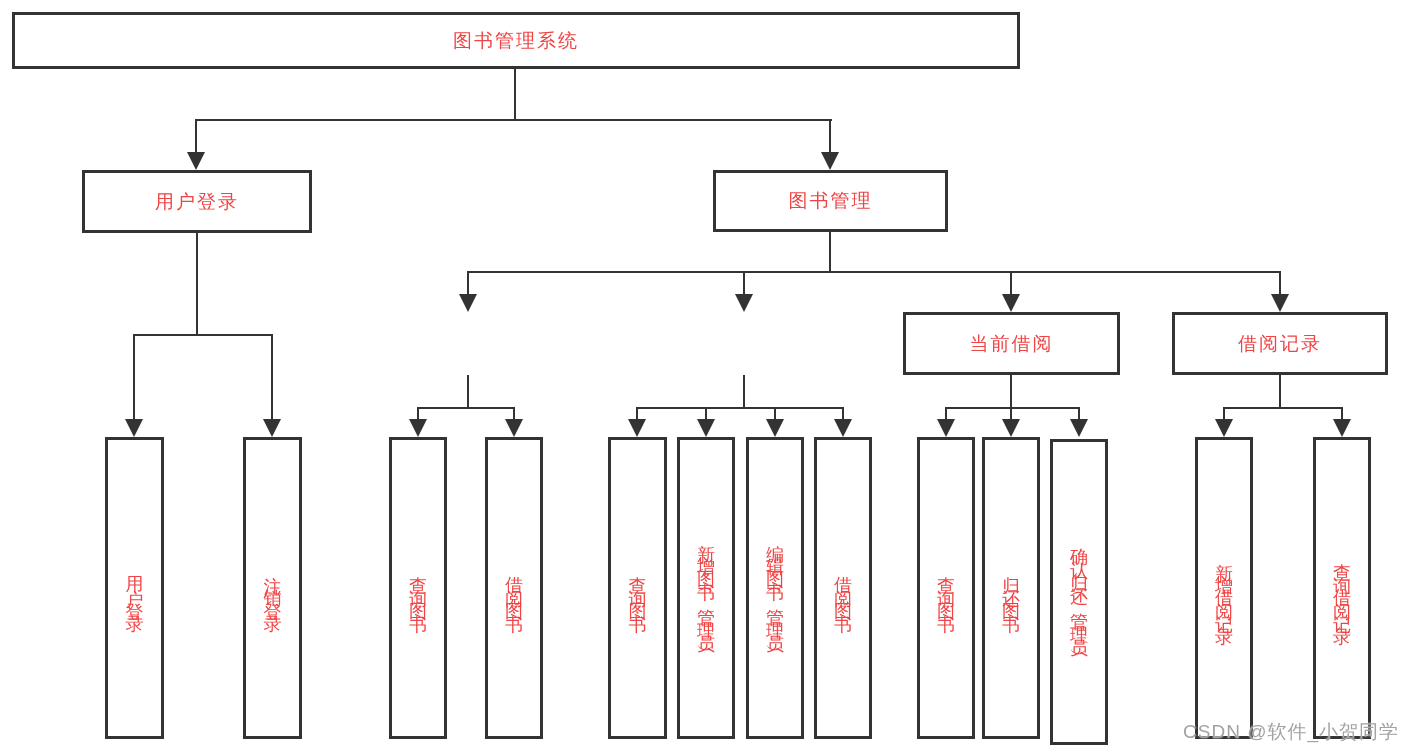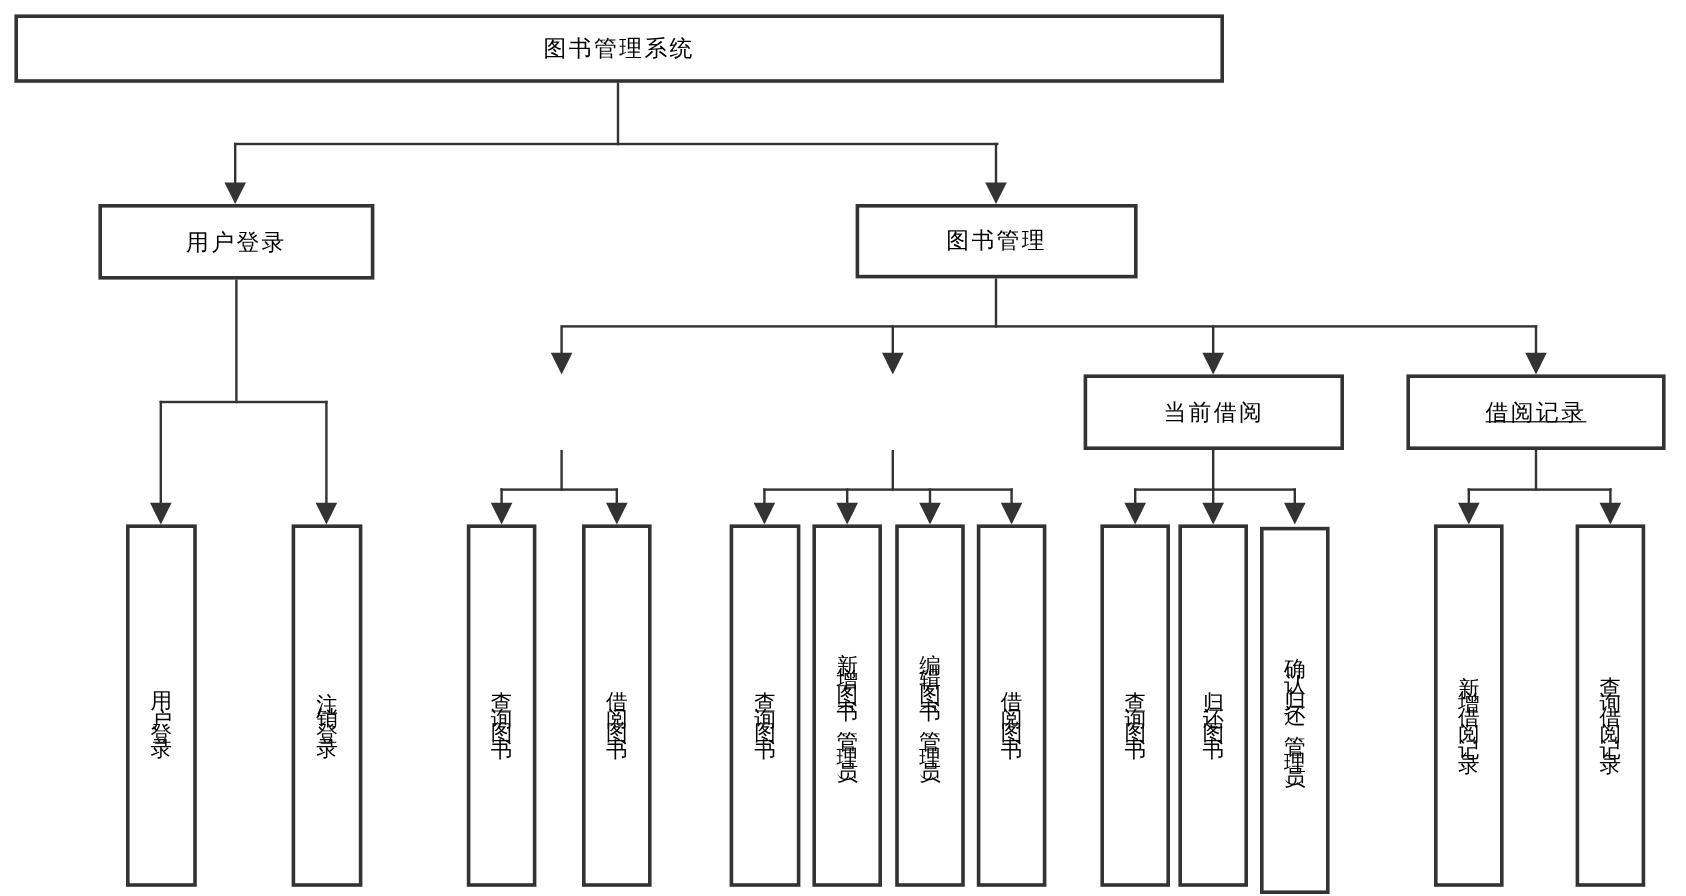--- a/index.html
+++ b/index.html
@@ -12,21 +12,21 @@
     overflow: hidden;
   }
   .box {
     position: absolute;
     box-sizing: border-box;
     border: 3px solid #333333;
     background: #ffffff;
     display: flex;
     align-items: center;
     justify-content: center;
-    color: #000000;
+    color: #ef4444;
   }
   .hbox { font-size: 19px; letter-spacing: 2px; }
   .root-box { border-width: 3px; font-size: 19px; }
   .vbox span {
     writing-mode: vertical-rl;
     font-size: 18px;
     letter-spacing: 13px;
     line-height: 1;
     white-space: nowrap;
   }
@@ -85,21 +85,21 @@
   <div class="line" style="left:743px; top:271px; width:2px; height:25px;"></div>
   <div class="arrow" style="left:735px; top:294px;"></div>
   <div class="line" style="left:1010px; top:271px; width:2px; height:25px;"></div>
   <div class="arrow" style="left:1002px; top:294px;"></div>
   <div class="line" style="left:1279px; top:271px; width:2px; height:25px;"></div>
   <div class="arrow" style="left:1271px; top:294px;"></div>
 
   <div class="box hbox" style="left:903px; top:312px; width:217px; height:63px;">
     <span>当前借阅</span>
   </div>
-  <div class="box hbox" style="left:1172px; top:312px; width:216px; height:63px;text-decoration:underline;">
+  <div class="box hbox" style="left:1172px; top:312px; width:216px; height:63px;">
     <span>借阅记录</span>
   </div>
 
   <div class="line" style="left:467px; top:375px; width:2px; height:34px;"></div>
   <div class="line" style="left:417px; top:407px; width:98px; height:2px;"></div>
   <div class="line" style="left:417px; top:407px; width:2px; height:14px;"></div>
   <div class="arrow" style="left:409px; top:419px;"></div>
   <div class="line" style="left:513px; top:407px; width:2px; height:14px;"></div>
   <div class="arrow" style="left:505px; top:419px;"></div>
 
@@ -167,14 +167,15 @@
     <span>确认归还（管理员）</span>
   </div>
 
   <div class="box vbox" style="left:1195px; top:437px; width:58px; height:302px;">
     <span>新增借阅记录</span>
   </div>
   <div class="box vbox" style="left:1313px; top:437px; width:58px; height:302px;">
     <span>查询借阅记录</span>
   </div>
 
+  <div class="watermark">CSDN @软件_小贺同学</div>
 
 </div>
 
 </body></html>

